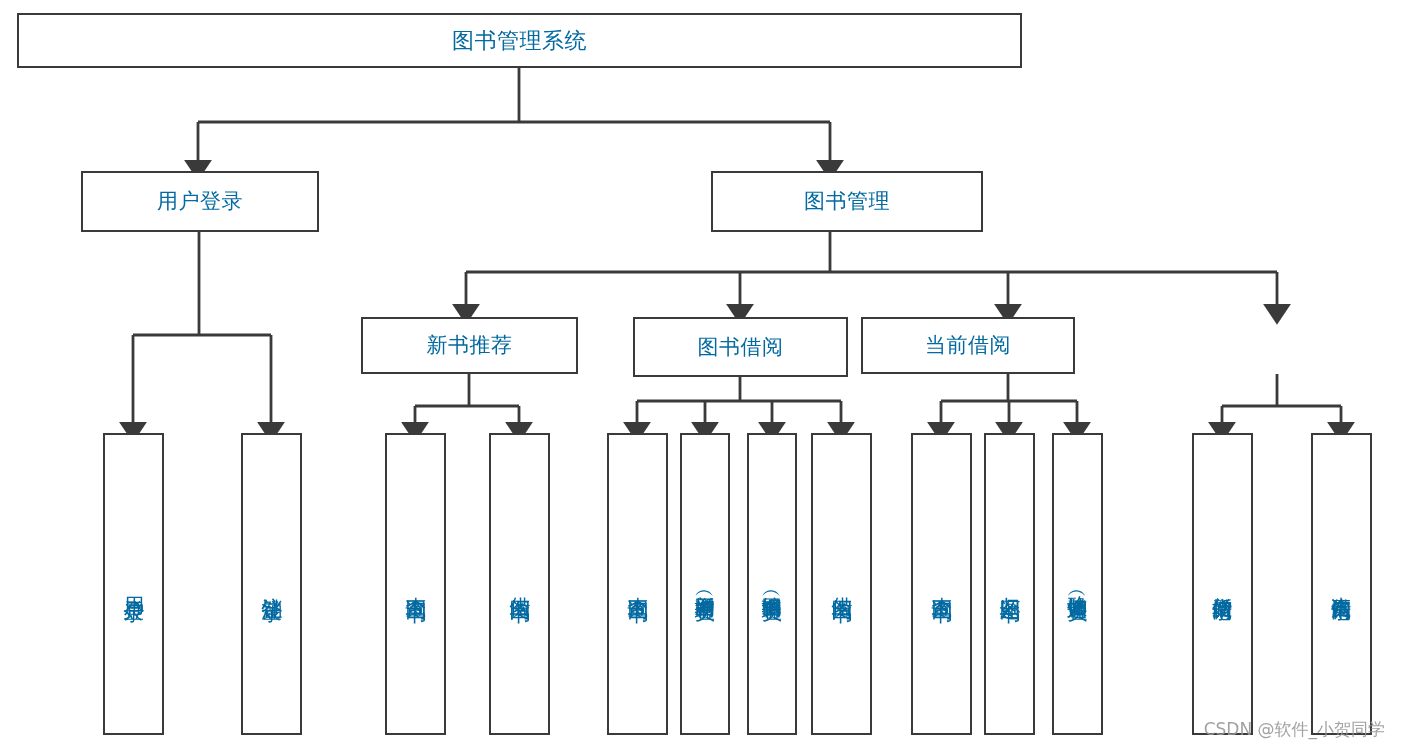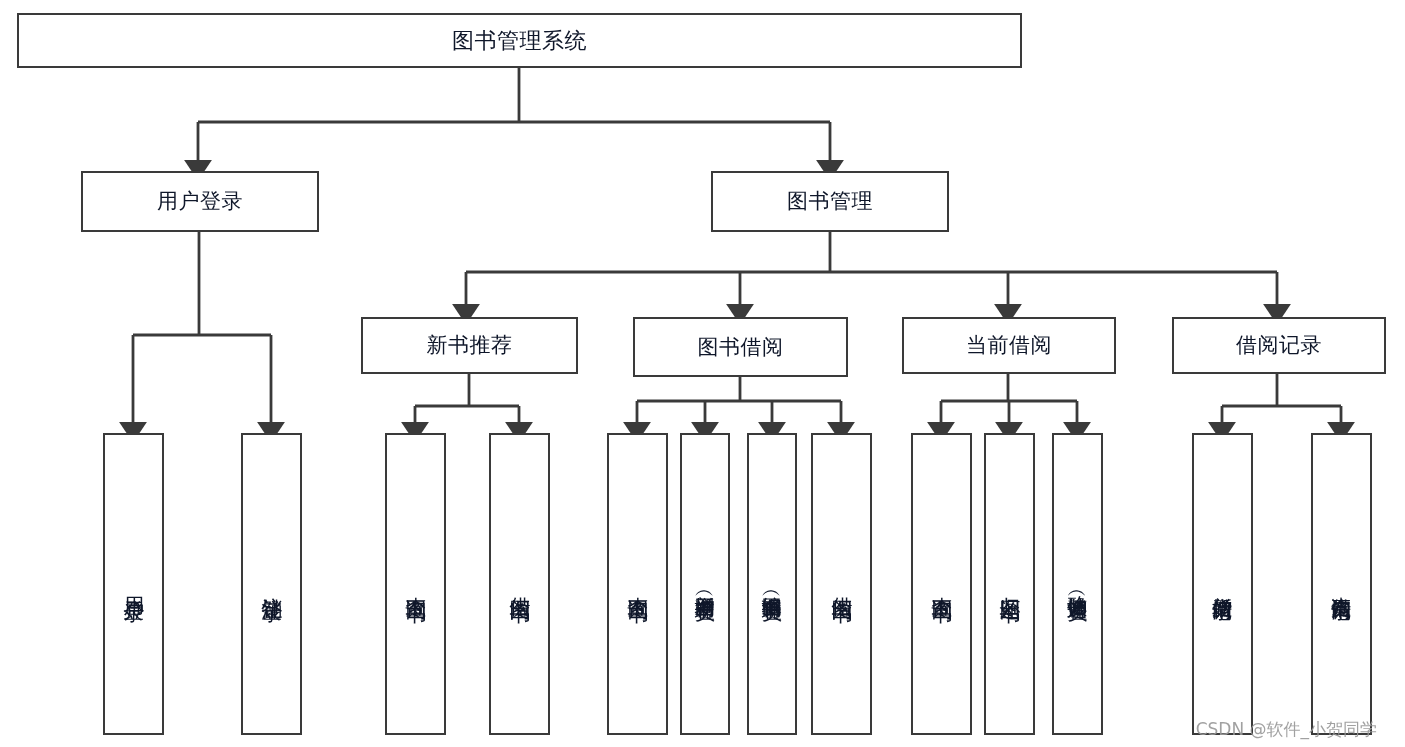--- a/index.html
+++ b/index.html
@@ -21,21 +21,21 @@
     border:2.6px solid #3a3a3a;
     display:flex;
     align-items:center;
     justify-content:center;
     z-index:2;
   }
   .node .lbl{
     font-size:21px;
     line-height:1.05;
     letter-spacing:0.5px;
-    color:#0f172a;
+    color:#0369a1;
     white-space:nowrap;
     user-select:none;
   }
   .node.root .lbl{font-size:22px;}
   .node.lvl2 .lbl{font-size:21px;}
   .node.lvl3 .lbl{font-size:21px;}
 
   
   .node.leaf{
     align-items:center;
@@ -48,21 +48,21 @@
     font-size:21px;
     line-height:1.28;
     letter-spacing:2px;
     white-space:nowrap;
     text-align:center;
   }
   .node.leaf.tall .lbl{font-size:20px;letter-spacing:1px;line-height:1.22;}
 
   #watermark{
     position:absolute;
-    right:28px;
+    right:20px;
     bottom:6px;
     font-size:17px;
     color:#9a9a9a;
     opacity:.92;
     white-space:nowrap;
     z-index:5;
     user-select:none;
   }
 </style>
 </head>
@@ -123,35 +123,32 @@
     </g>
   </svg>
 
   <div class="node root" style="left:17px;top:13px;width:1005px;height:55px;">
     <span class="lbl">图书管理系统</span>
   </div>
 
   <div class="node lvl2" style="left:81px;top:171px;width:238px;height:61px;">
     <span class="lbl">用户登录</span>
   </div>
-  <div class="node lvl2" style="left:711px;top:171px;width:238px;height:61px;">
+  <div class="node lvl2" style="left:711px;top:171px;width:272px;height:61px;">
     <span class="lbl">图书管理</span>
   </div>
 
   <div class="node lvl3" style="left:361px;top:317px;width:217px;height:57px;align-items:center;">
     <span class="lbl">新书推荐</span>
   </div>
   <div class="node lvl3" style="left:633px;top:317px;width:215px;height:60px;">
     <span class="lbl">图书借阅</span>
   </div>
-  <div class="node lvl3" style="left:902px;top:317px;width:214px;height:57px;">
+  <div class="node lvl3" style="left:861px;top:317px;width:214px;height:57px;">
     <span class="lbl">当前借阅</span>
-  </div>
-  <div class="node lvl3" style="left:1172px;top:317px;width:214px;height:57px;">
-    <span class="lbl">借阅记录</span>
   </div>
 
   <div class="node leaf" style="left:103px;top:433px;width:61px;height:302px;">
     <span class="lbl">用户登录</span>
   </div>
   <div class="node leaf" style="left:241px;top:433px;width:61px;height:302px;">
     <span class="lbl">注销登录</span>
   </div>
 
   <div class="node leaf" style="left:385px;top:433px;width:61px;height:302px;">

